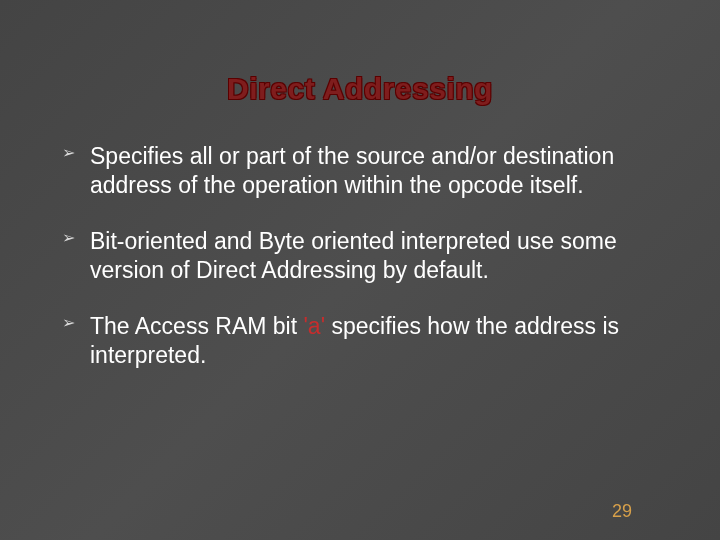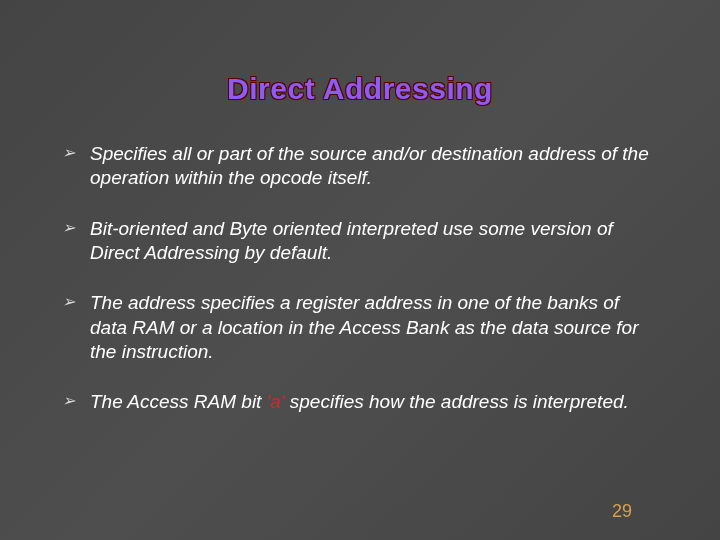--- a/index.html
+++ b/index.html
@@ -18,42 +18,41 @@
     width: 720px;
     height: 540px;
     padding: 72px 60px 40px 60px;
     position: relative;
   }
   .title {
     text-align: center;
     font-family: "Trebuchet MS", "Lucida Grande", sans-serif;
     font-size: 30px;
     letter-spacing: 0.5px;
-    color: #8b5cf6;
+    color: #7f1d1d;
     text-shadow:
       -1px -1px 0 #5a0000,
        1px -1px 0 #5a0000,
       -1px  1px 0 #5a0000,
        1px  1px 0 #5a0000;
     margin-bottom: 36px;
     margin-top: 0;
   }
   ul.bullets {
     list-style: none;
     padding: 0;
     margin: 0;
   }
   ul.bullets > li {
     position: relative;
     padding-left: 30px;
     margin-bottom: 26px;
-    font-size: 19px;
+    font-size: 23px;
     line-height: 1.28;
     color: #ffffff;
-    font-style: italic;
   }
   ul.bullets > li::before {
     content: "➢";
     position: absolute;
     left: 2px;
     top: 1px;
     color: #d9d9d9;
     font-size: 16px;
   }
   .accent {
@@ -75,21 +74,18 @@
   <h1 class="title">Direct Addressing</h1>
 
   <ul class="bullets">
     <li>
       <span>Specifies all or part of the source and/or destination address of the operation within the opcode itself.</span>
     </li>
     <li>
       <span>Bit-oriented and Byte oriented interpreted use some version of Direct Addressing by default.</span>
     </li>
     <li>
-      <span>The address specifies a register address in one of the banks of data RAM or a location in the Access Bank as the data source for the instruction.</span>
-    </li>
-    <li>
       <span>The Access RAM bit </span><span class="accent">'a'</span><span> specifies how the address is interpreted.</span>
     </li>
   </ul>
 
   <div class="pagenum">29</div>
 </div>
 
 </body></html>

